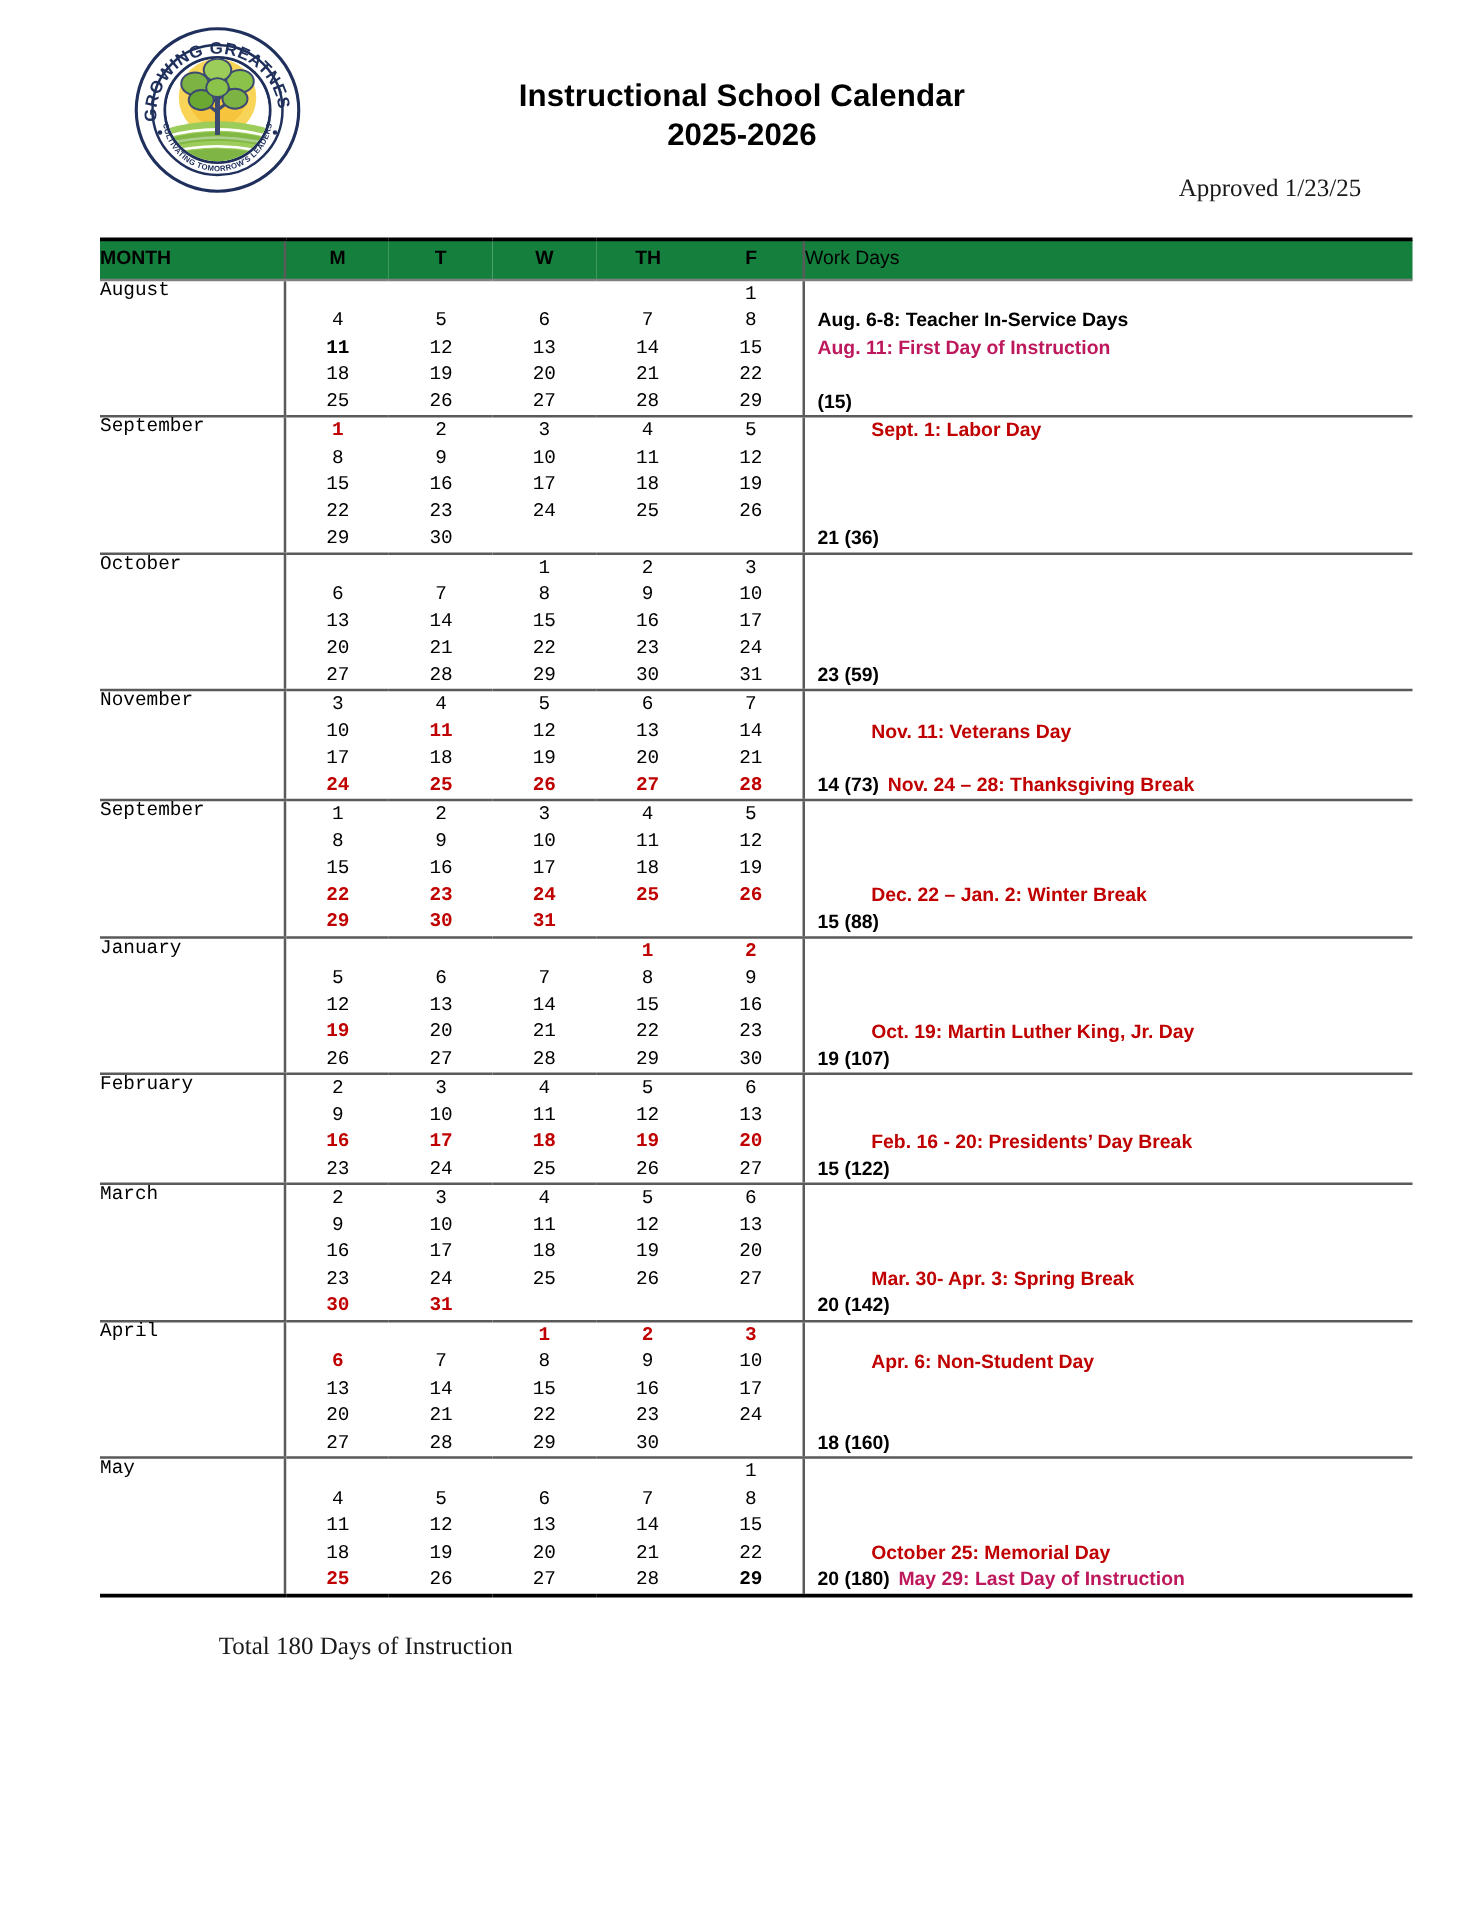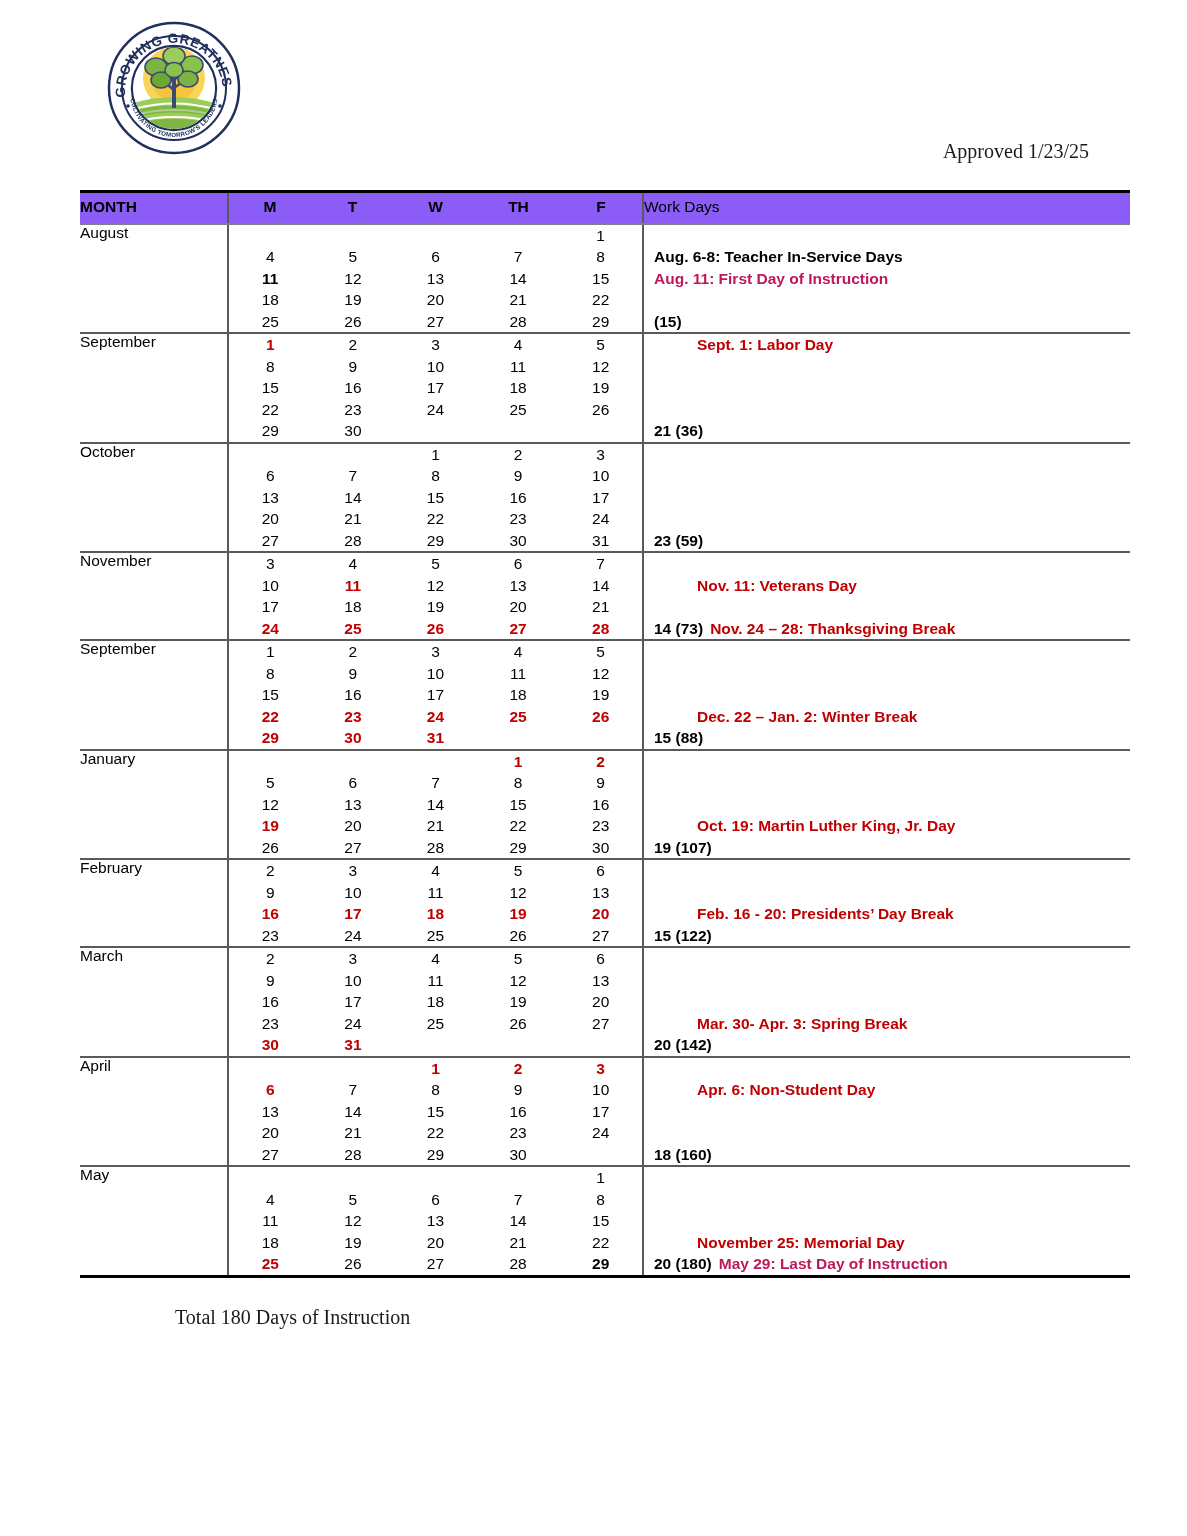--- a/index.html
+++ b/index.html
@@ -69,21 +69,21 @@
   table.cal col.c-month { width: 148px; }
   table.cal col.c-day   { width: 83px; }
   table.cal col.c-work  { width: 487px; }
 
   table.cal thead th {
     font-weight: bold;
     font-size: 15.5px;
     padding: 5px 0 6px 0;
     border-top: 3px solid #000;
     border-bottom: 2px solid #808080;
-    background: #8b5cf6;
+    background: #15803d;
     line-height: 1.2;
     margin-top: 28px;
   }
   th.h-month { text-align: left; padding-left: 10px; }
   th.h-day   { text-align: center; }
   th.h-work  {
     text-align: left;
     padding-left: 10px;
     font-weight: normal !important;
     border-left: 2px solid #5a5a5a;
@@ -100,21 +100,21 @@
     padding-left: 10px;
     padding-top: 6px;
     font-size: 15.5px;
     white-space: nowrap;
   }
   td.grid-cell { padding: 0; }
   td.work-cell {
     padding: 0;
     border-left: 2px solid #5a5a5a;
   }
-  td.month-name, td.grid-cell { border-left: none; }
+  td.month-name, td.grid-cell { border-left: none; font-family: Liberation Mono, monospace; }
 
   tr.month-row > td {
     border-bottom: 2px solid #5a5a5a;
   }
   tr.month-row.last > td {
     border-bottom: 3px solid #000;
   }
   tr.month-row > td.grid-cell { border-left: 2px solid #5a5a5a; }
 
   .weeks { display: block; }
@@ -197,20 +197,24 @@
         <textPath href="#arcTop" startOffset="50%" text-anchor="middle">GROWING GREATNESS</textPath>
       </text>
       <text font-family="'Liberation Sans', sans-serif" font-size="6.2" font-weight="bold" fill="#20305c" letter-spacing="0.3">
         <textPath href="#arcBot" startOffset="50%" text-anchor="middle">CULTIVATING TOMORROW'S LEADERS</textPath>
       </text>
       <circle cx="22" cy="86" r="1.8" fill="#20305c"></circle>
       <circle cx="114" cy="86" r="1.8" fill="#20305c"></circle>
     </svg>
   </div>
 
+  <div class="title-block">
+    <div class="title-line1">Instructional School Calendar</div>
+    <div class="title-line2">2025-2026</div>
+  </div>
 
   <div class="approved">Approved 1/23/25</div>
 </div>
 
 <div class="cal-wrap">
   <table class="cal">
     <colgroup>
       <col class="c-month">
         <col class="c-day">
         <col class="c-day">
@@ -751,21 +755,21 @@
                 <div class="daycell bold">29</div>
               </div>
             </div>
           </td>
           <td class="work-cell">
             <div class="notes">
               <div class="note"></div>
               <div class="note"></div>
               <div class="note"></div>
               <div class="note">
-                <span class="seg red">November 25: Memorial Day</span>
+                <span class="seg red">October 25: Memorial Day</span>
               </div>
               <div class="note">
                 <span class="seg plain">20 (180)</span>
                 <span class="seg bold">May 29: Last Day of Instruction</span>
               </div>
             </div>
           </td>
         </tr>
       </tbody>
   </table>

